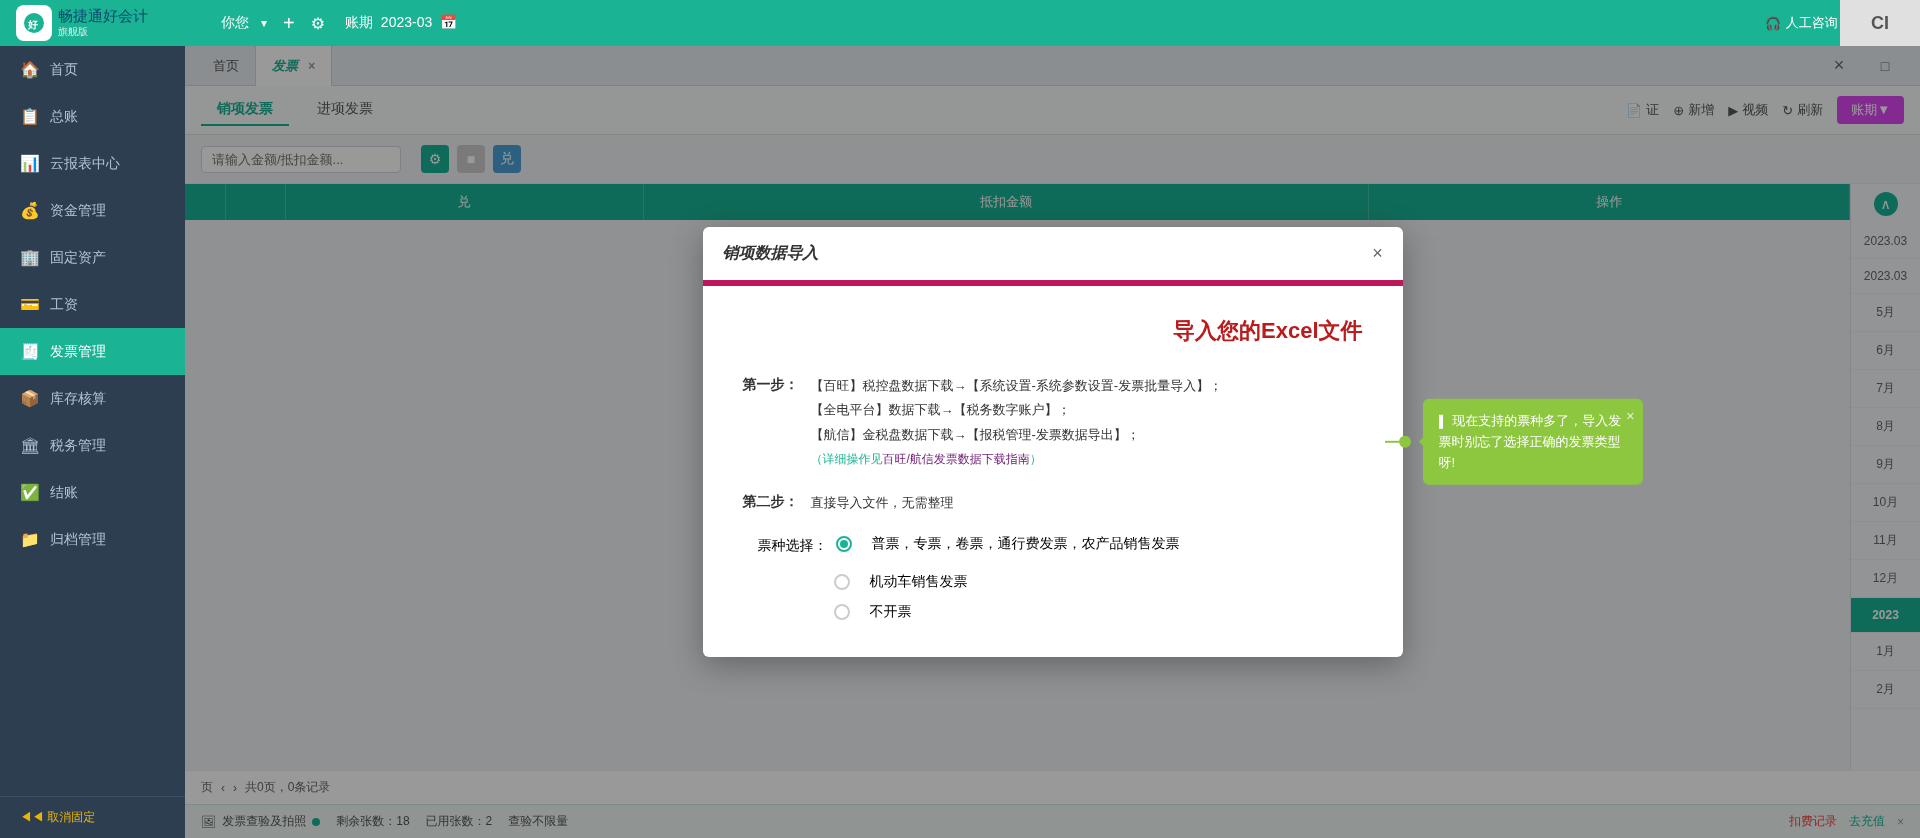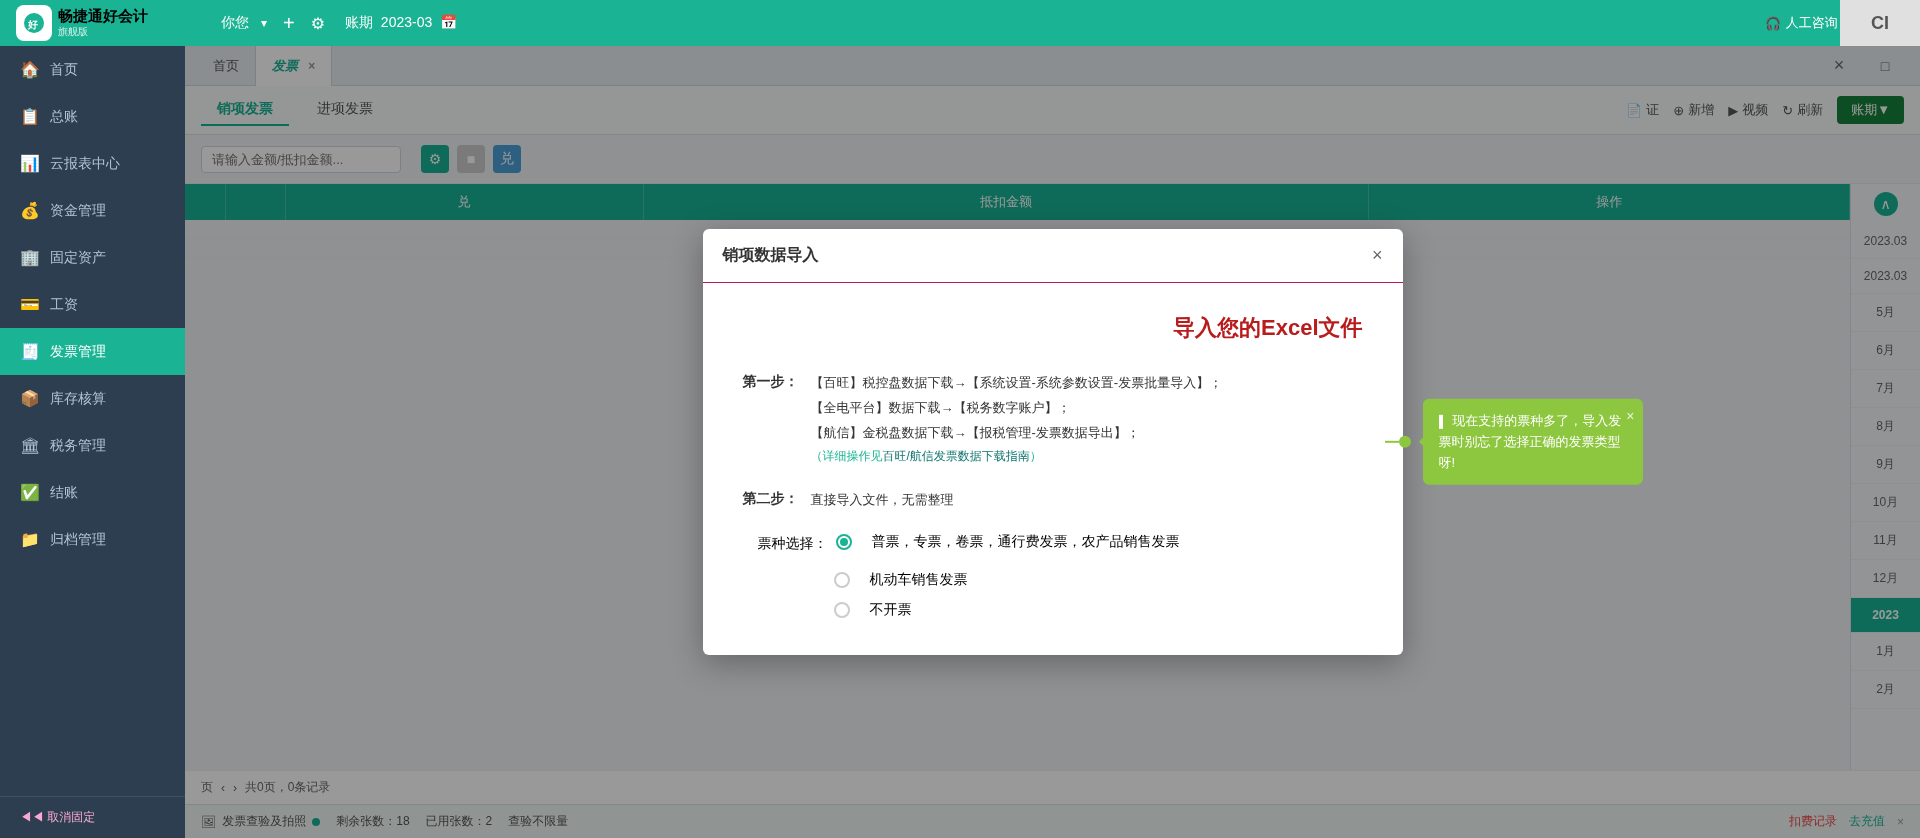--- a/index.html
+++ b/index.html
@@ -6,21 +6,21 @@
     body { font-family: 'Microsoft YaHei', Arial, sans-serif; font-size: 13px; background: #f0f2f5; overflow: hidden; width: 1920px; height: 838px; }
 
     
     .top-bar {
       display: flex; align-items: center; height: 46px;
       background: #1ab394; padding: 0 16px; gap: 12px;
     }
     .top-bar-logo { display: flex; align-items: center; gap: 6px; width: 185px; }
     .logo-icon { width: 36px; height: 36px; background: white; border-radius: 8px; display: flex; align-items: center; justify-content: center; }
     .logo-icon svg { width: 24px; height: 24px; }
-    .logo-text { color: #000000; font-size: 15px; font-weight: bold; line-height: 1.2; }
+    .logo-text { color: #0c4a6e; font-size: 15px; font-weight: normal; line-height: 1.2; }
     .logo-sub { color: rgba(255,255,255,0.8); font-size: 10px; }
     .top-bar-company { color: white; font-size: 14px; margin-left: 8px; }
     .top-bar-arrow { color: white; font-size: 12px; cursor: pointer; }
     .top-bar-plus { color: white; font-size: 20px; cursor: pointer; margin: 0 4px; }
     .top-bar-gear { color: white; font-size: 16px; cursor: pointer; }
     .top-bar-period { color: white; font-size: 14px; margin-left: 8px; }
     .top-bar-right { margin-left: auto; display: flex; align-items: center; gap: 20px; }
     .top-bar-service { color: white; font-size: 13px; display: flex; align-items: center; gap: 4px; cursor: pointer; }
     .top-bar-user { color: white; font-size: 13px; display: flex; align-items: center; gap: 4px; cursor: pointer; }
 
@@ -34,21 +34,21 @@
     }
     .sidebar-scroll { flex: 1; overflow-y: auto; overflow-x: hidden; }
     .sidebar-scroll::-webkit-scrollbar { width: 4px; }
     .sidebar-scroll::-webkit-scrollbar-thumb { background: #4a6278; }
     .sidebar-item {
       display: flex; align-items: center; gap: 10px; padding: 14px 20px;
       color: #b0c4d4; cursor: pointer; font-size: 14px; white-space: nowrap;
     }
     .sidebar-item.active { background: #1ab394; color: white; }
     .sidebar-item-icon { font-size: 16px; width: 20px; text-align: center; }
-    .sidebar-bottom { padding: 12px 20px; color: #f9a8d4; font-size: 12px; border-top: 1px solid #3d5166; cursor: pointer; }
+    .sidebar-bottom { padding: 12px 20px; color: #eab308; font-size: 12px; border-top: 1px solid #3d5166; cursor: pointer; }
 
     
     .content-area { flex: 1; display: flex; flex-direction: column; overflow: hidden; position: relative; }
 
     
     .tab-bar {
       display: flex; align-items: center; background: #e8edf2; border-bottom: 1px solid #d0d7df;
       padding: 0 12px; height: 40px; gap: 0;
     }
     .tab-item {
@@ -65,21 +65,21 @@
     }
     .inv-tab {
       padding: 6px 16px; font-size: 14px; cursor: pointer; color: #555; border-bottom: 2px solid transparent;
     }
     .inv-tab.active { color: #1ab394; border-bottom: 2px solid #1ab394; font-weight: bold; }
 
     
     .right-toolbar { margin-left: auto; display: flex; align-items: center; gap: 14px; }
     .toolbar-btn { display: flex; align-items: center; gap: 4px; font-size: 13px; color: #555; cursor: pointer; }
     .toolbar-btn-primary {
-      background: #15803d; color: white; padding: 5px 14px; border-radius: 4px;
+      background: #d946ef; color: white; padding: 5px 14px; border-radius: 4px;
       font-size: 13px; cursor: pointer; border: none;
     }
 
     
     .filter-bar {
       display: flex; align-items: center; padding: 10px 16px; gap: 10px;
       border-bottom: 1px solid #e8e8e8;
     }
     .filter-input {
       border: 1px solid #d0d7df; border-radius: 4px; padding: 5px 10px;
@@ -129,22 +129,22 @@
       background: rgba(0,0,0,0.4); z-index: 100;
       display: flex; align-items: center; justify-content: center;
     }
 
     
     .modal {
       background: white; border-radius: 6px; width: 700px;
       box-shadow: 0 8px 32px rgba(0,0,0,0.3); position: relative; z-index: 101;
     }
     .modal-header {
-      padding: 16px 20px; border-bottom: 1px solid #be185d;
-      display: flex; align-items: center; justify-content: space-between;
+      padding: 16px 20px; border-bottom: 6px solid #be185d;
+      display: flex; align-items: center; justify-content: space-between; font-style: italic;
     }
     .modal-title { font-size: 16px; font-weight: bold; color: #333; }
     .modal-close { font-size: 18px; cursor: pointer; color: #666; }
     .modal-body { padding: 30px 40px 24px; }
     .modal-main-title { text-align: right; font-size: 22px; color: #b91c1c; font-weight: bold; margin-bottom: 28px; }
 
     .step-block { margin-bottom: 20px; display: flex; gap: 12px; }
     .step-label { font-size: 14px; color: #333; font-weight: bold; white-space: nowrap; padding-top: 2px; }
     .step-content { font-size: 13px; color: #333; line-height: 1.9; }
 
@@ -422,21 +422,21 @@
 
           <div class="modal-body">
             <div class="modal-main-title">导入您的Excel文件</div>
 
             <div class="step-block">
               <span class="step-label">第一步：</span>
               <div class="step-content">
                 <div>【百旺】税控盘数据下载→【系统设置-系统参数设置-发票批量导入】；</div>
                 <div>【全电平台】数据下载→【税务数字账户】；</div>
                 <div>【航信】金税盘数据下载→【报税管理-发票数据导出】；</div>
-                <div style="color:#1ab394; cursor:pointer; font-size:12px;">（详细操作见<span style="color:#0f766e;">百旺/航信发票数据下载指南</span>）</div>
+                <div style="color:#1ab394; cursor:pointer; font-size:12px;">（详细操作见<span style="color:#701a75;">百旺/航信发票数据下载指南</span>）</div>
               </div>
             </div>
 
             <div class="step-block">
               <span class="step-label">第二步：</span>
               <span class="step-content">直接导入文件，无需整理</span>
             </div>
 
             <div class="ticket-select">
               <div style="display:flex; align-items:flex-start; gap:8px; margin-bottom:8px;">

